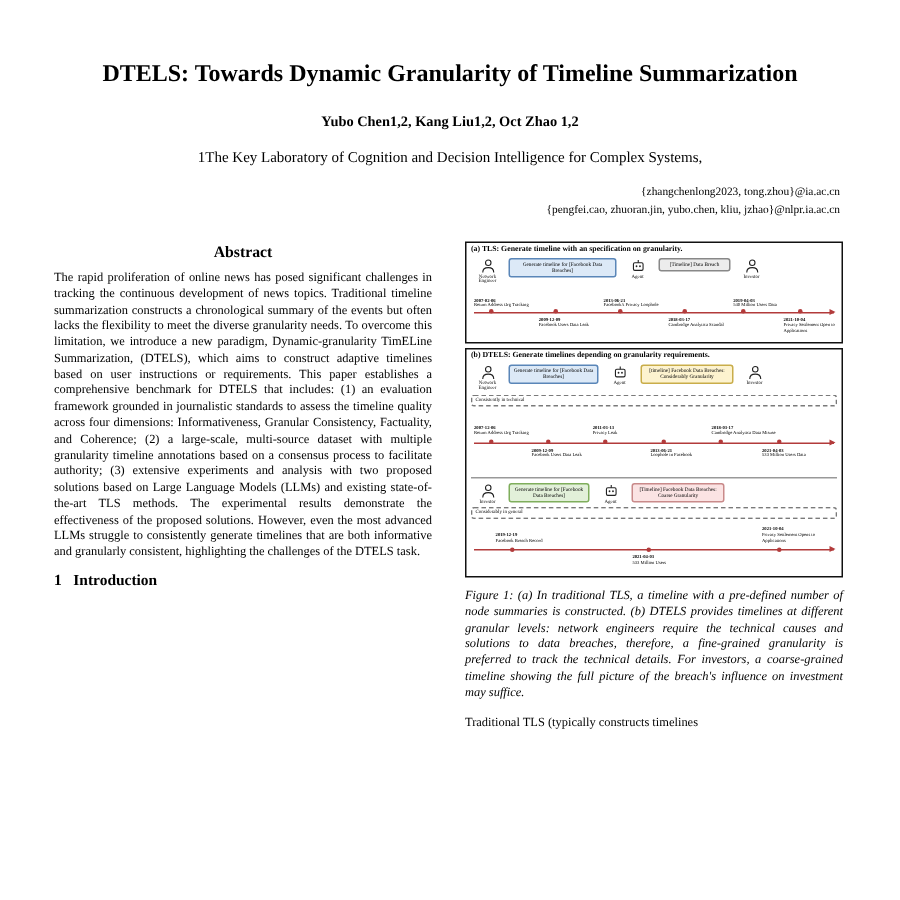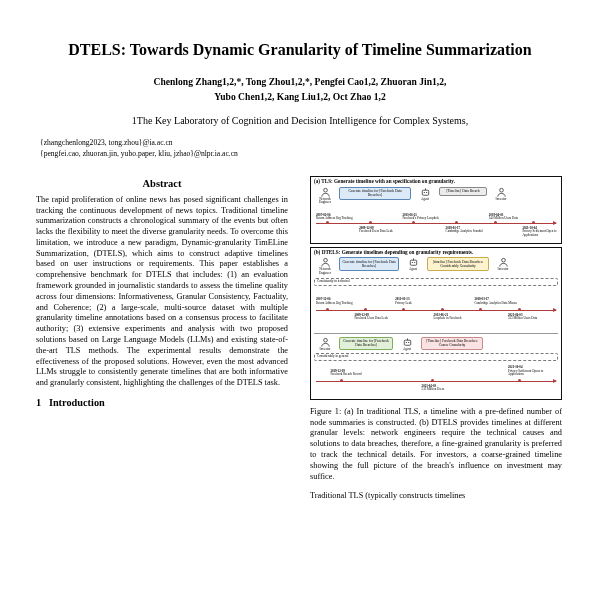--- a/index.html
+++ b/index.html
@@ -35,21 +35,21 @@
     margin: 14px 40px 0 40px;
     line-height: 1.55;
   }
   .affil {
     text-align: center;
     font-size: 10px;
     margin: 9px 46px 0 46px;
     line-height: 1.45;
   }
   .emails {
-    text-align: left;
+    text-align: right;
     font-size: 7.6px;
     margin: 9px 40px 0 40px;
     line-height: 1.5;
   }
   .columns {
     display: flex;
     margin: 14px 36px 0 36px;
     gap: 22px;
   }
   .col {
@@ -73,20 +73,21 @@
   .sec-num {
     font-size: 10.3px;
     font-weight: bold;
     margin: 8px 0 3px 0;
   }
   .caption {
     font-size: 8.3px;
     line-height: 1.30;
     text-align: justify;
     margin: 7px 0 9px 0;
+    font-style: italic;
   }
 
   
   .figure {
     width: 252px;
     border: 0;
     margin-top: 2px;
   }
   .fig-panel {
     border: 1px solid #111;
@@ -181,31 +182,30 @@
   }
 </style>
 </head>
 <body>
 
 <div class="page">
 
   <div class="title">DTELS: Towards Dynamic Granularity of Timeline Summarization</div>
 
   <div class="authors">
-    <div>Chenlong Zhang1,2,*, Tong Zhou1,2,*, Pengfei Cao1,2, Zhuoran Jin1,2,</div>
     <div>Yubo Chen1,2, Kang Liu1,2, Oct Zhao 1,2</div>
   </div>
 
   <div class="affil">
     <div>1The Key Laboratory of Cognition and Decision Intelligence for Complex Systems,</div>
   </div>
 
   <div class="emails">
     <div>{zhangchenlong2023, tong.zhou}@ia.ac.cn</div>
-    <div>{pengfei.cao, zhuoran.jin, yubo.paper, kliu, jzhao}@nlpr.ia.ac.cn</div>
+    <div>{pengfei.cao, zhuoran.jin, yubo.chen, kliu, jzhao}@nlpr.ia.ac.cn</div>
   </div>
 
   <div class="columns">
 
     <div class="col">
       <div class="sec-head">Abstract</div>
       <div class="body-text">
         <p>The rapid proliferation of online news has posed significant challenges in tracking the continuous development of news topics. Traditional timeline summarization constructs a chronological summary of the events but often lacks the flexibility to meet the diverse granularity needs. To overcome this limitation, we introduce a new paradigm, Dynamic-granularity TimELine Summarization, (DTELS), which aims to construct adaptive timelines based on user instructions or requirements. This paper establishes a comprehensive benchmark for DTELS that includes: (1) an evaluation framework grounded in journalistic standards to assess the timeline quality across four dimensions: Informativeness, Granular Consistency, Factuality, and Coherence; (2) a large-scale, multi-source dataset with multiple granularity timeline annotations based on a consensus process to facilitate authority; (3) extensive experiments and analysis with two proposed solutions based on Large Language Models (LLMs) and existing state-of-the-art TLS methods. The experimental results demonstrate the effectiveness of the proposed solutions. However, even the most advanced LLMs struggle to consistently generate timelines that are both informative and granularly consistent, highlighting the challenges of the DTELS task.</p>
       </div>
       <div class="sec-num">

